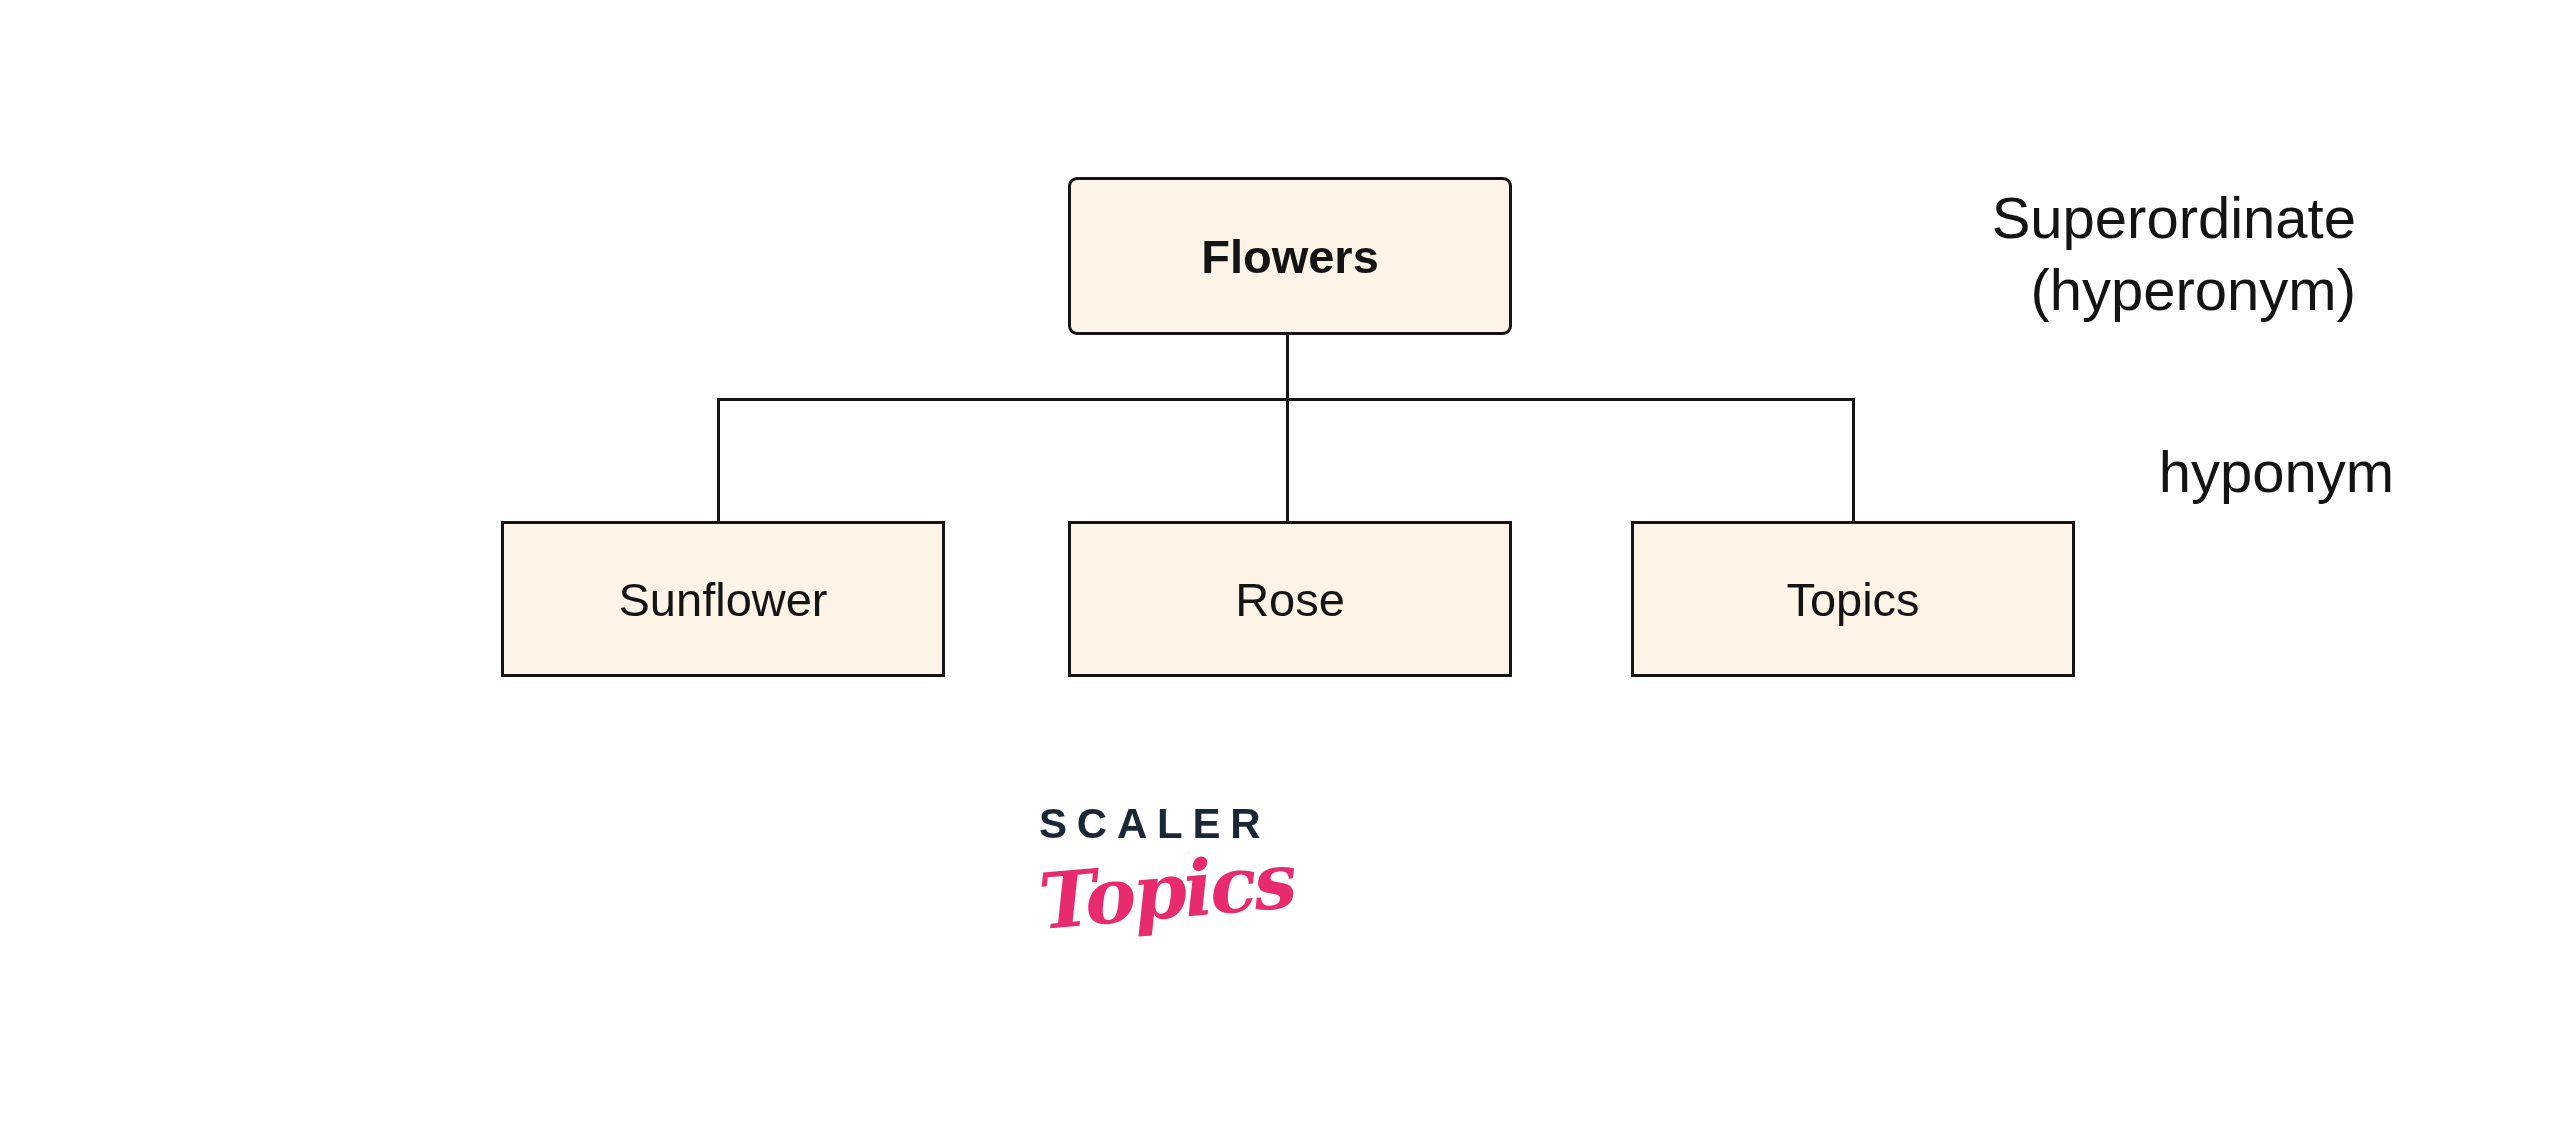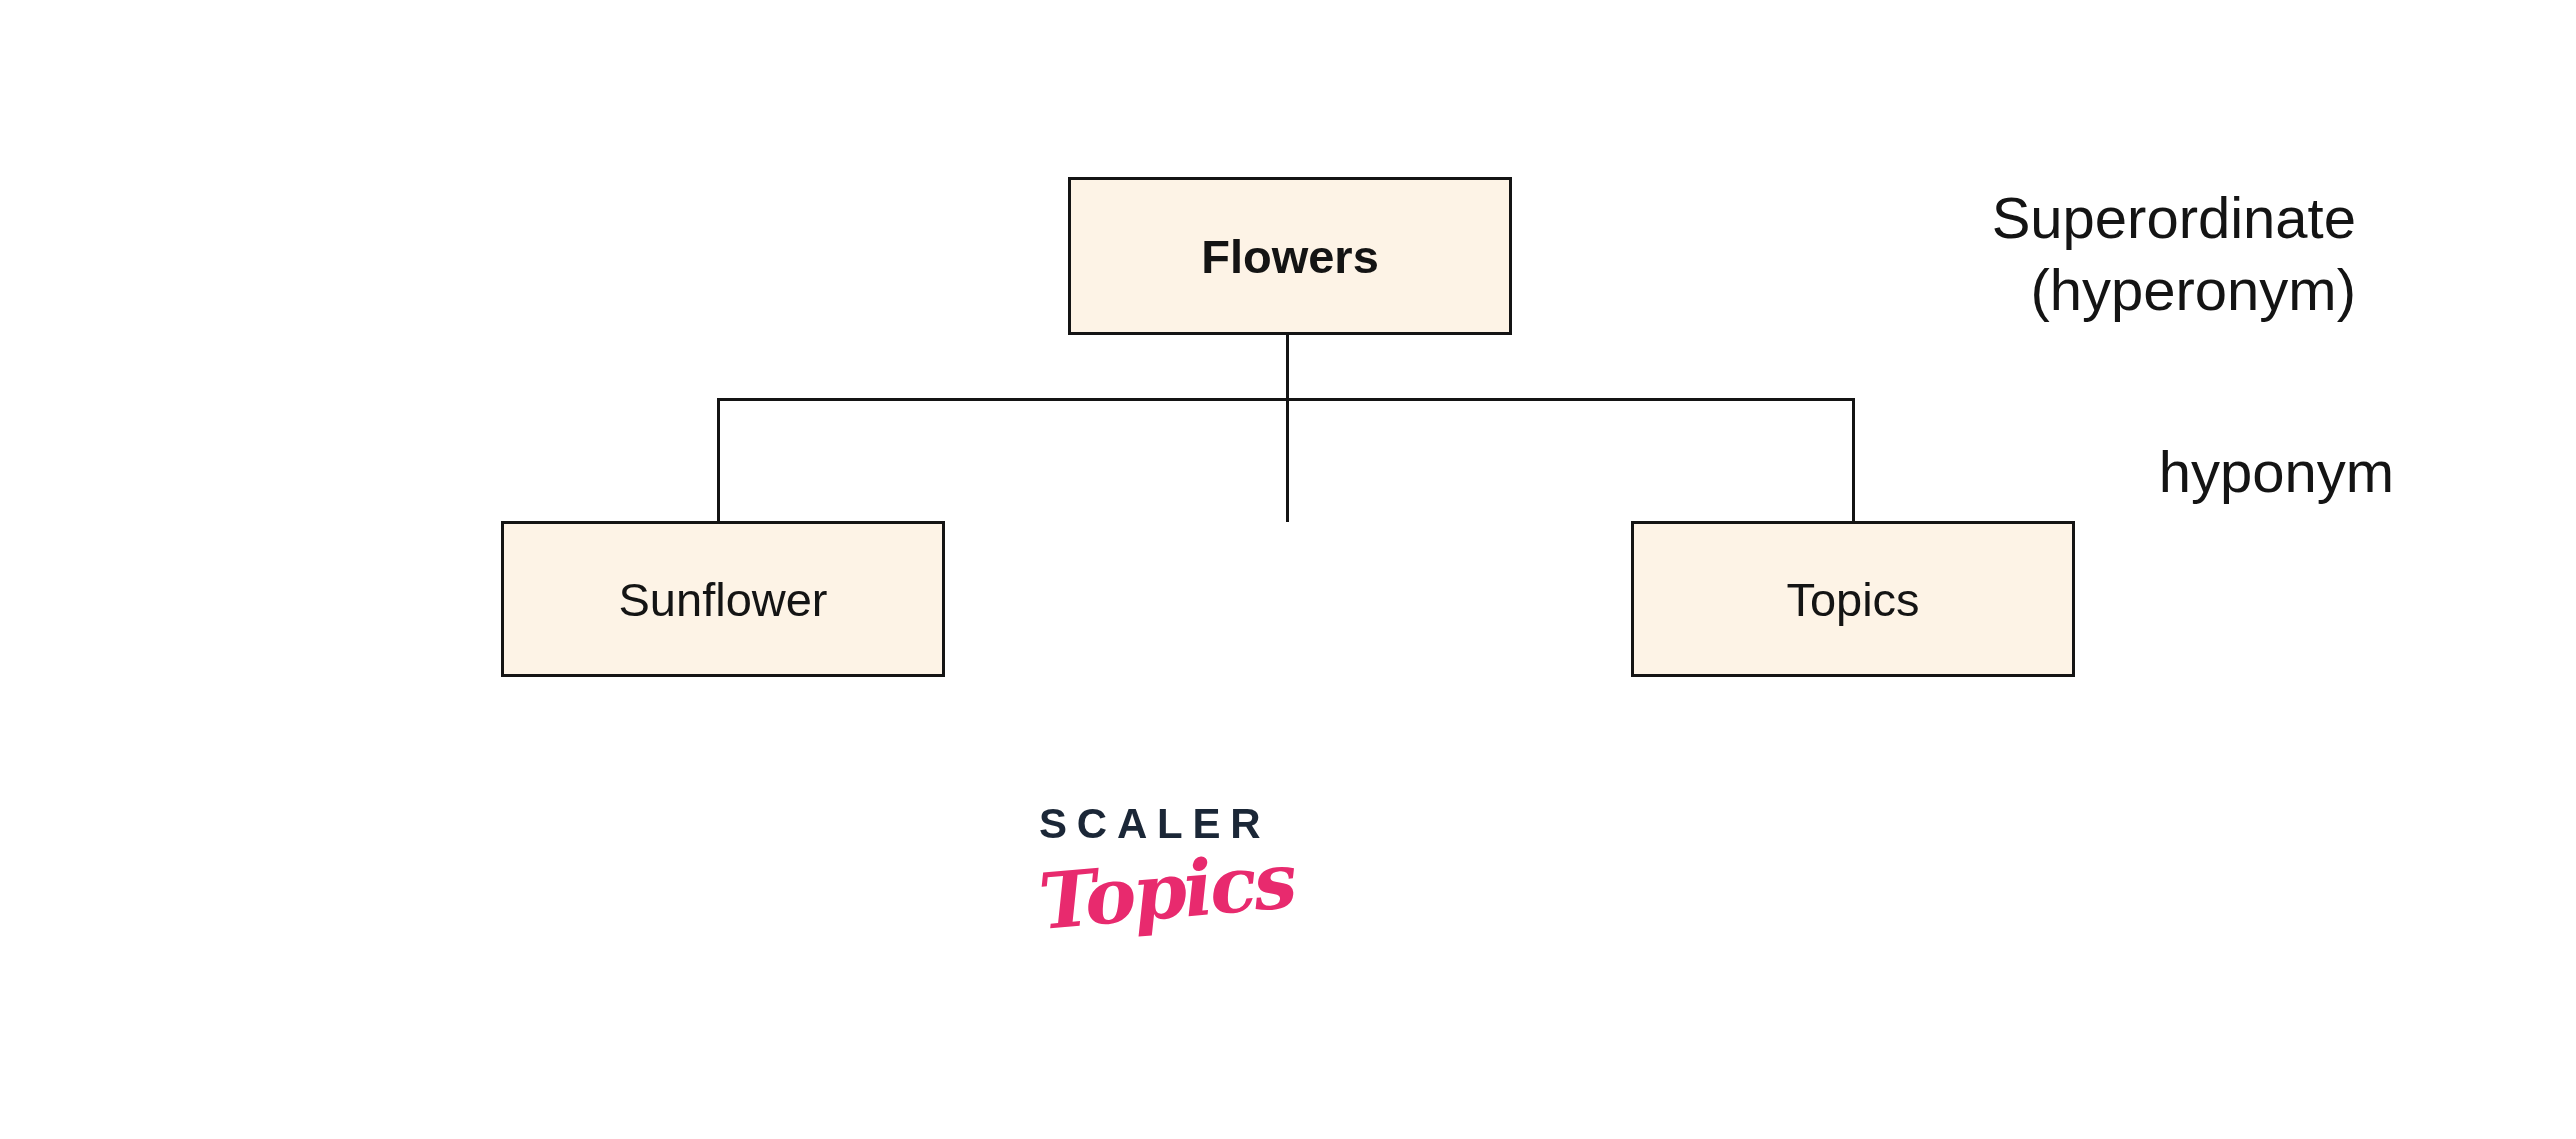--- a/index.html
+++ b/index.html
@@ -25,21 +25,21 @@
   .node {
     position: absolute;
     background: var(--node-fill);
     border: 3.8px solid var(--node-border);
     display: flex;
     align-items: center;
     justify-content: center;
     font-size: 47px;
     color: var(--text);
   }
-  .node.root { font-weight: bold; }
+  .node.root { font-weight: bold; border-radius: 9px; }
   .line { position: absolute; background: var(--connector); }
   .annot {
     position: absolute;
     font-size: 58px;
     line-height: 72px;
     text-align: right;
     color: var(--text);
     white-space: nowrap;
   }
   .logo {
@@ -81,20 +81,23 @@
   <div class="line" style="left:1852px; top:399px; width:3px; height:123px;"></div>
 
   <div class="node root" style="left:1068px; top:177px; width:444px; height:158px;">
     <span>Flowers</span>
   </div>
 
   <div class="node" style="left:501px; top:521px; width:444px; height:156px;">
     <span>Sunflower</span>
   </div>
 
+  <div class="node" style="left:1068px; top:521px; width:444px; height:156px;">
+    <span>Rose</span>
+  </div>
 
   <div class="node" style="left:1631px; top:521px; width:444px; height:156px;">
     <span>Topics</span>
   </div>
 
   <div class="annot" style="left:1932px; top:182px; width:424px;">
     <span style="display:block;">Superordinate</span>
     <span style="display:block;">(hyperonym)</span>
   </div>
 

